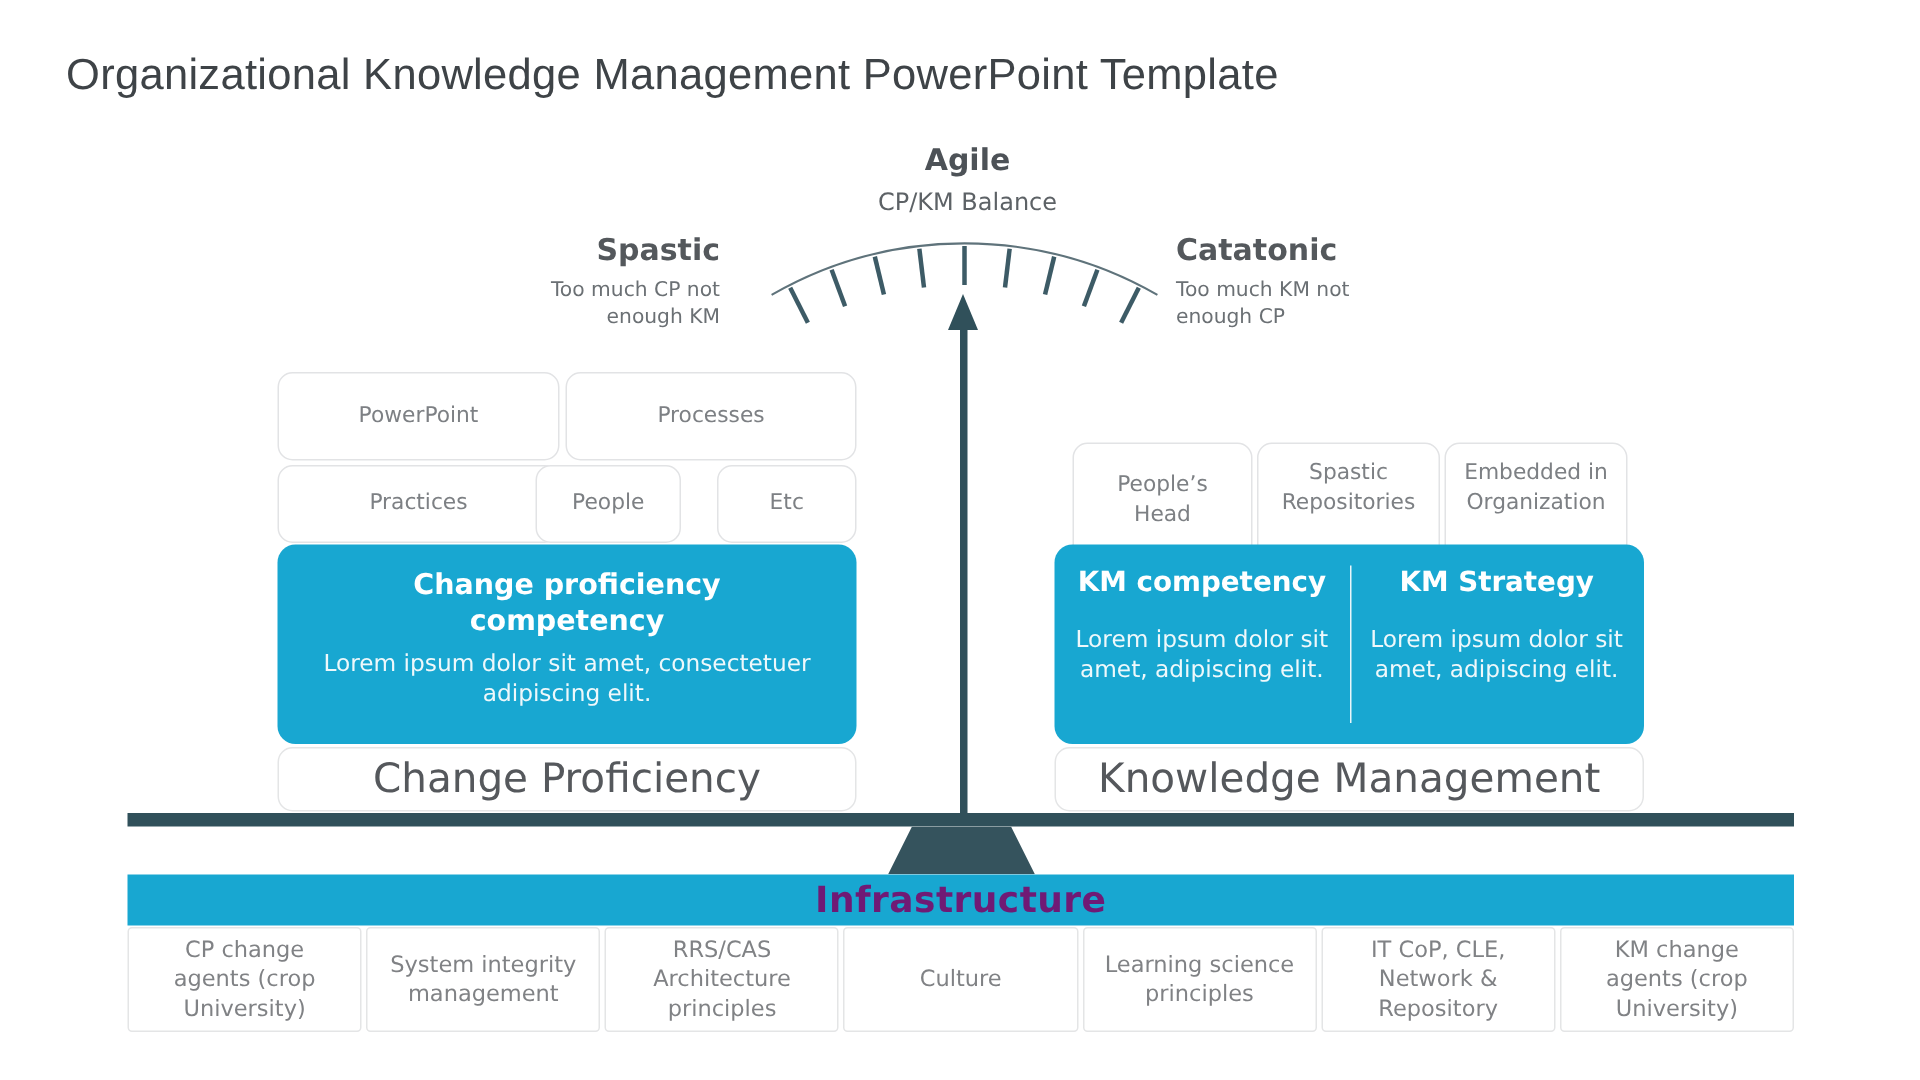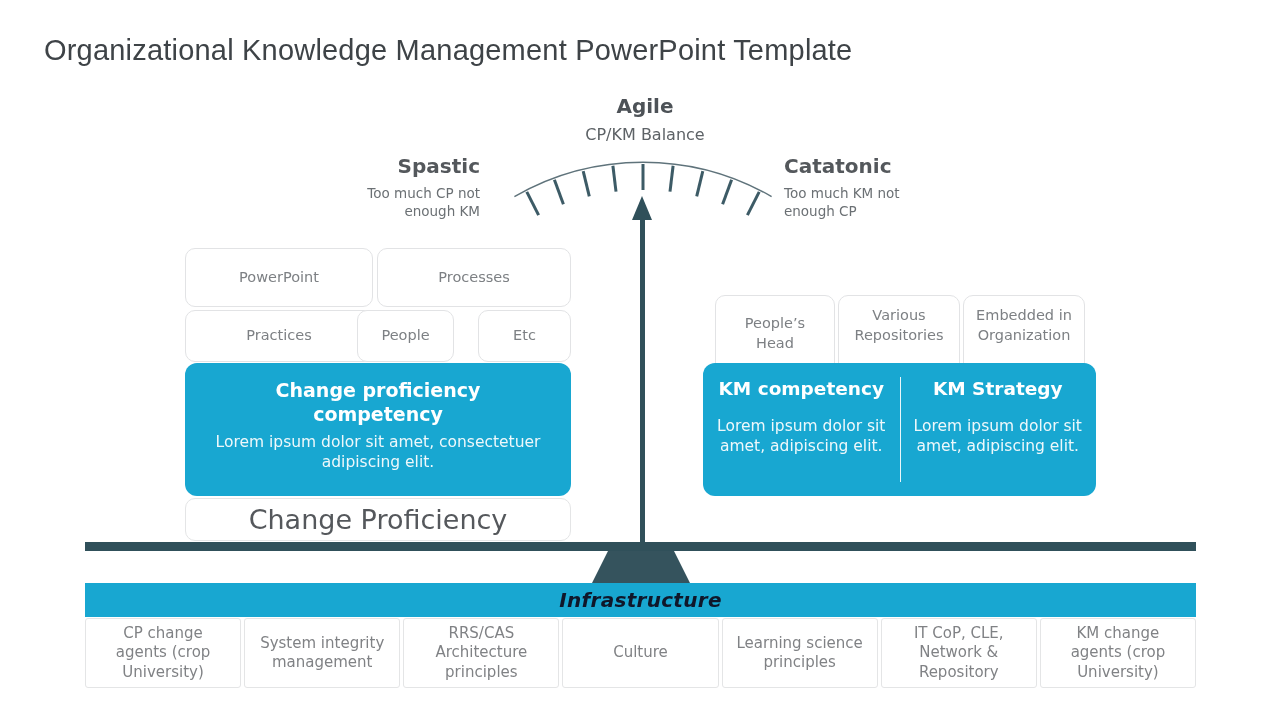--- a/index.html
+++ b/index.html
@@ -44,21 +44,21 @@
   .card{background:#18a7d1;border-radius:12px;color:#fff;text-align:center;box-sizing:border-box;}
   .card-title{font-size:19px;font-weight:bold;line-height:1.25;color:#ffffff;}
   .card-body{font-size:15.5px;line-height:1.3;color:#eef8fb;}
   .footer-box{background:#fff;border:1px solid #e4e5e6;border-radius:10px;
     display:flex;align-items:center;justify-content:center;
     font-size:27px;color:#55585c;box-sizing:border-box;}
   .divider{position:absolute;left:50%;top:14px;bottom:14px;width:1px;background:#e8f6fa;}
   
   .infra-bar{left:85px;top:583px;width:1111px;height:34px;background:#18a7d1;
     display:flex;align-items:center;justify-content:center;}
-  .infra-label{font-size:20px;font-weight:bold;color:#0f172a;letter-spacing:.3px;font-style:italic;}
+  .infra-label{font-size:24px;font-weight:bold;color:#701a75;letter-spacing:.3px;}
   .infra-row{left:85px;top:618px;width:1111px;height:70px;display:flex;gap:3px;}
   .infra-cell{flex:1;background:#fff;border:1px solid #e4e5e6;border-radius:3px;
     display:flex;align-items:center;justify-content:center;text-align:center;
     font-size:15px;color:#808285;line-height:1.28;padding:4px 10px;box-sizing:border-box;}
 </style>
 </head>
 <body>
 
 <div class="slide">
 
@@ -96,35 +96,36 @@
   <div class="abs tag" style="left:478px;top:310px;width:93px;height:52px;">Etc</div>
 
   <div class="abs card" style="left:185px;top:363px;width:386px;height:133px;padding:16px 24px;">
     <div class="card-title">Change proficiency competency</div>
     <div class="card-body" style="margin-top:5px;">Lorem ipsum dolor sit amet, consectetuer adipiscing elit.</div>
   </div>
 
   <div class="abs footer-box" style="left:185px;top:498px;width:386px;height:43px;">Change Proficiency</div>
 
   <div class="abs tag" style="left:715px;top:295px;width:120px;height:70px;border-bottom-left-radius:0;border-bottom-right-radius:0;align-items:flex-start;padding-top:18px;">People’s Head</div>
-  <div class="abs tag" style="left:838px;top:295px;width:122px;height:70px;border-bottom-left-radius:0;border-bottom-right-radius:0;align-items:flex-start;padding-top:10px;">Various Repositories</div>
+  <div class="abs tag" style="left:838px;top:295px;width:122px;height:70px;border-bottom-left-radius:0;border-bottom-right-radius:0;align-items:flex-start;padding-top:10px;">Spastic Repositories</div>
   <div class="abs tag" style="left:963px;top:295px;width:122px;height:70px;border-bottom-left-radius:0;border-bottom-right-radius:0;align-items:flex-start;padding-top:10px;">Embedded in Organization</div>
 
   <div class="abs card" style="left:703px;top:363px;width:393px;height:133px;">
     <div class="divider"></div>
     <div style="position:absolute;left:0;top:0;width:50%;height:100%;padding:14px 12px;box-sizing:border-box;">
       <div class="card-title" style="font-size:18.5px;">KM competency</div>
       <div class="card-body" style="margin-top:16px;">Lorem ipsum dolor sit amet, adipiscing elit.</div>
     </div>
     <div style="position:absolute;right:0;top:0;width:50%;height:100%;padding:14px 12px;box-sizing:border-box;margin-left:28px;">
       <div class="card-title" style="font-size:18.5px;">KM Strategy</div>
       <div class="card-body" style="margin-top:16px;">Lorem ipsum dolor sit amet, adipiscing elit.</div>
     </div>
   </div>
 
+  <div class="abs footer-box" style="left:703px;top:498px;width:393px;height:43px;">Knowledge Management</div>
 
   <div class="abs beam"></div>
   <div class="abs fulcrum"></div>
 
   <div class="abs infra-bar">
     <span class="infra-label">Infrastructure</span>
   </div>
 
   <div class="abs infra-row">
     <div class="infra-cell">CP change agents (crop University)</div>

